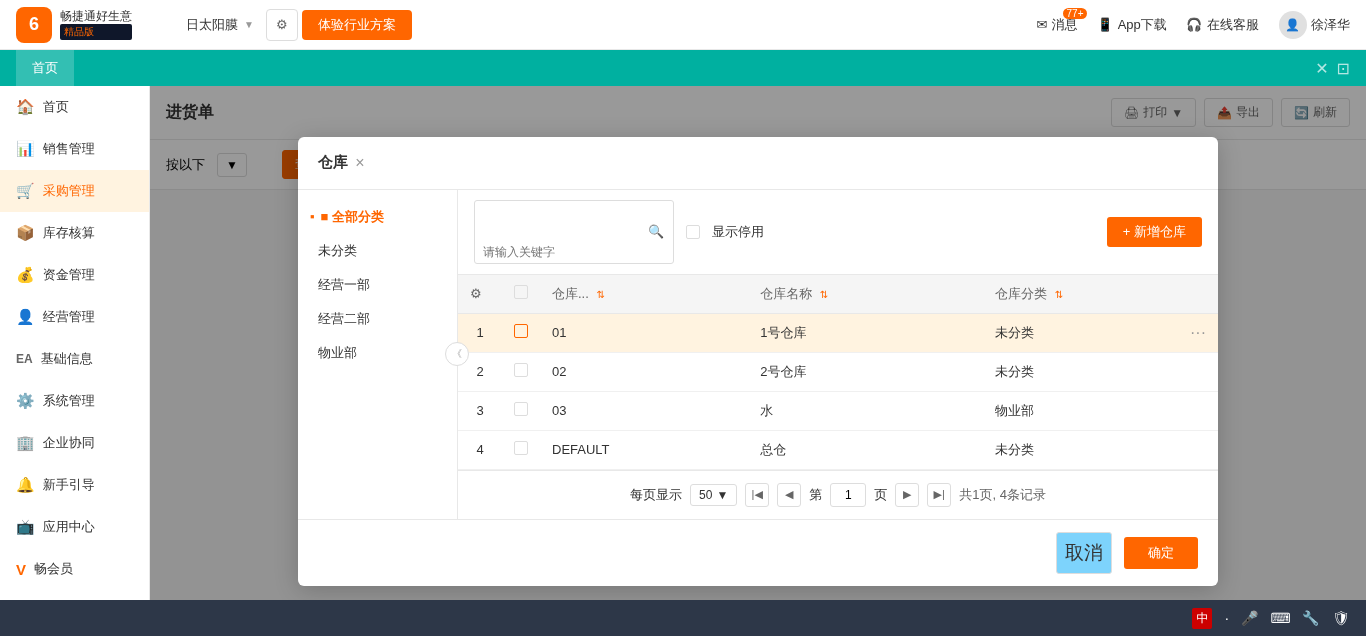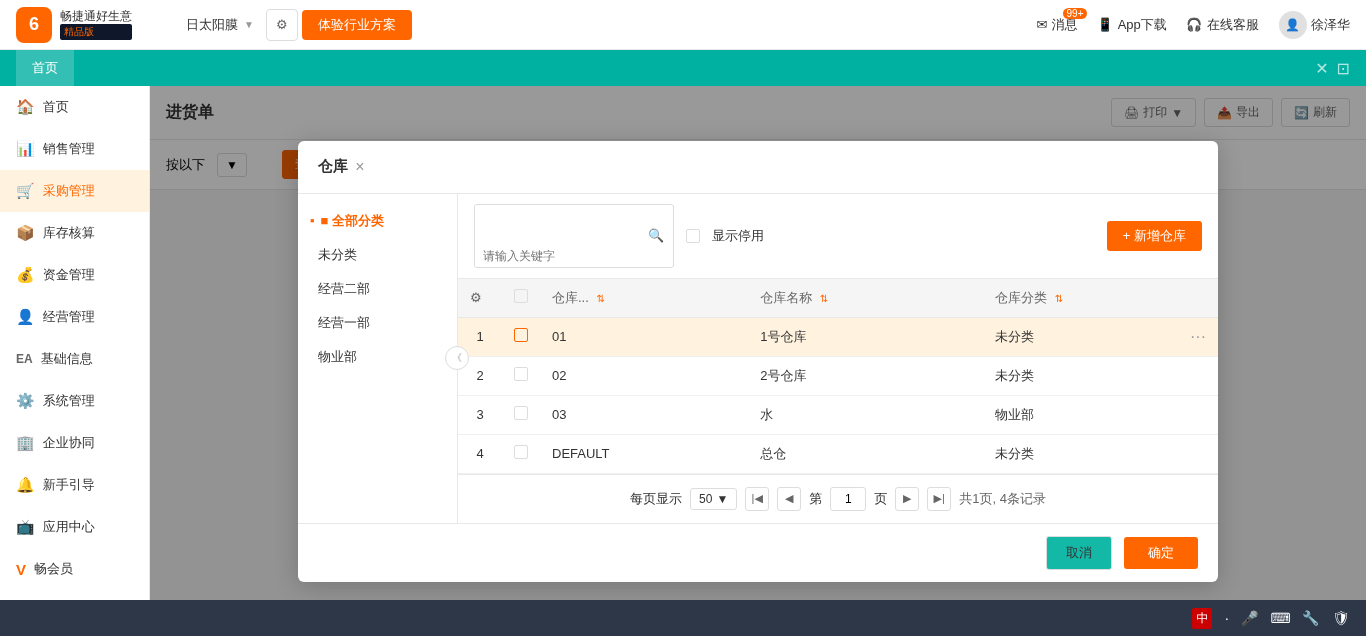--- a/index.html
+++ b/index.html
@@ -280,23 +280,23 @@
     .page-info { color: #666; }
 
     
     .modal-footer {
       padding: 12px 20px;
       display: flex; align-items: center; justify-content: flex-end;
       gap: 12px;
       border-top: 1px solid #e8e8e8;
     }
     .cancel-btn {
-      padding: 7px 19px; border: 1px solid #ddd;
-      border-radius: 3px; background: #14b8a6;
-      cursor: pointer; font-size: 13px; color: #333;
+      padding: 7px 8px; border: 1px solid #ddd;
+      border-radius: 3px; background: #7dd3fc;
+      cursor: pointer; font-size: 19px; color: #333;
     }
     .confirm-btn {
       padding: 7px 24px; border: none;
       border-radius: 3px; background: #ff6600;
       cursor: pointer; font-size: 13px; color: white;
     }
 
     
     .bottom-taskbar {
       position: fixed; bottom: 0; left: 0; right: 0;
@@ -333,21 +333,21 @@
     <span class="arrow">▼</span>
   </div>
 
   <div class="gear-btn">⚙</div>
   <div class="trial-btn">体验行业方案</div>
 
   <div class="header-right">
     <div class="header-icon-item">
       <span>✉</span>
       <span>消息</span>
-      <span class="badge badge-plus">99+</span>
+      <span class="badge badge-plus">77+</span>
     </div>
     <div class="header-icon-item">
       <span>📱</span>
       <span>App下载</span>
     </div>
     <div class="header-icon-item">
       <span>🎧</span>
       <span>在线客服</span>
     </div>
     <div class="header-icon-item">
@@ -468,24 +468,24 @@
 
           <div class="category-panel">
             <div class="category-header">
               <span>▪</span>
               <span>■ 全部分类</span>
             </div>
             <div class="category-item">
               <span>未分类</span>
             </div>
             <div class="category-item">
+              <span>经营一部</span>
+            </div>
+            <div class="category-item">
               <span>经营二部</span>
-            </div>
-            <div class="category-item">
-              <span>经营一部</span>
             </div>
             <div class="category-item">
               <span>物业部</span>
             </div>
             <div class="collapse-btn">《</div>
           </div>
 
           <div class="table-panel">
 
             <div class="table-toolbar">

